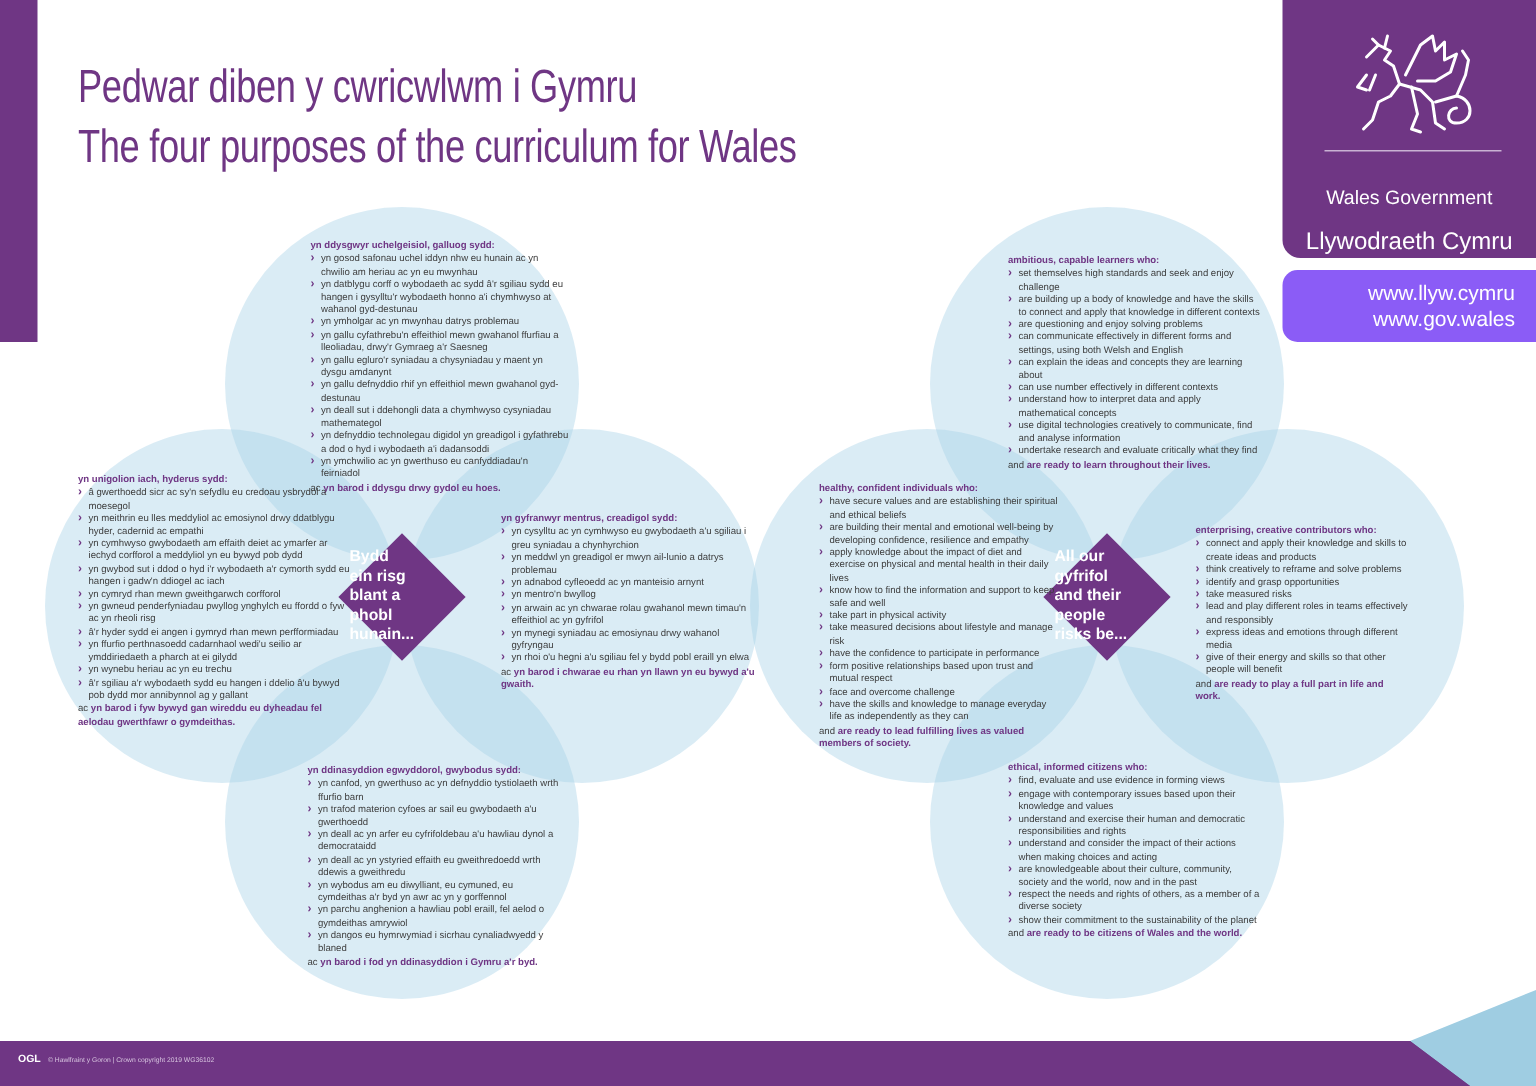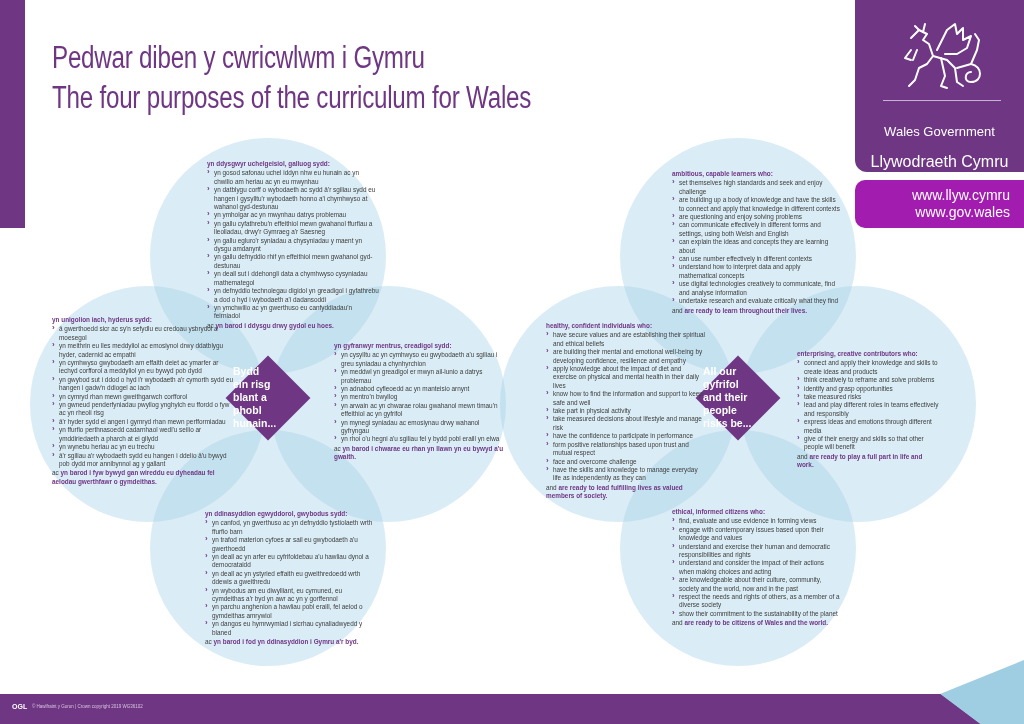--- a/index.html
+++ b/index.html
@@ -23,21 +23,21 @@
     position:absolute; left:855px; top:0; width:169px; height:172px;
     background:#6f3684; border-bottom-left-radius:12px;
     color:#fff; text-align:center;
   }
   .logo-box svg { position:absolute; left:42px; top:20px; }
   .logo-rule { position:absolute; left:28px; top:100px; width:118px; height:1px; background:#c9b2d3; }
   .logo-cy { position:absolute; left:0; right:0; top:105px; font-size:16px;margin-top:48px; }
   .logo-en { position:absolute; left:0; right:0; top:124px; font-size:13px; }
   .url-box {
     position:absolute; left:855px; top:180px; width:169px; height:48px;
-    background:#a21caf; border-top-left-radius:10px; border-bottom-left-radius:10px;
+    background:#8b5cf6; border-top-left-radius:10px; border-bottom-left-radius:10px;
     color:#fff; text-align:right; padding-right:14px; box-sizing:border-box;
     font-size:14px; line-height:17px; padding-top:7px;
   }
 
   .circle {
     position:absolute; border-radius:50%;
     background:rgba(167,210,230,0.42);
   }
   .diamond {
     position:absolute; width:60px; height:60px; background:#6f3684;

